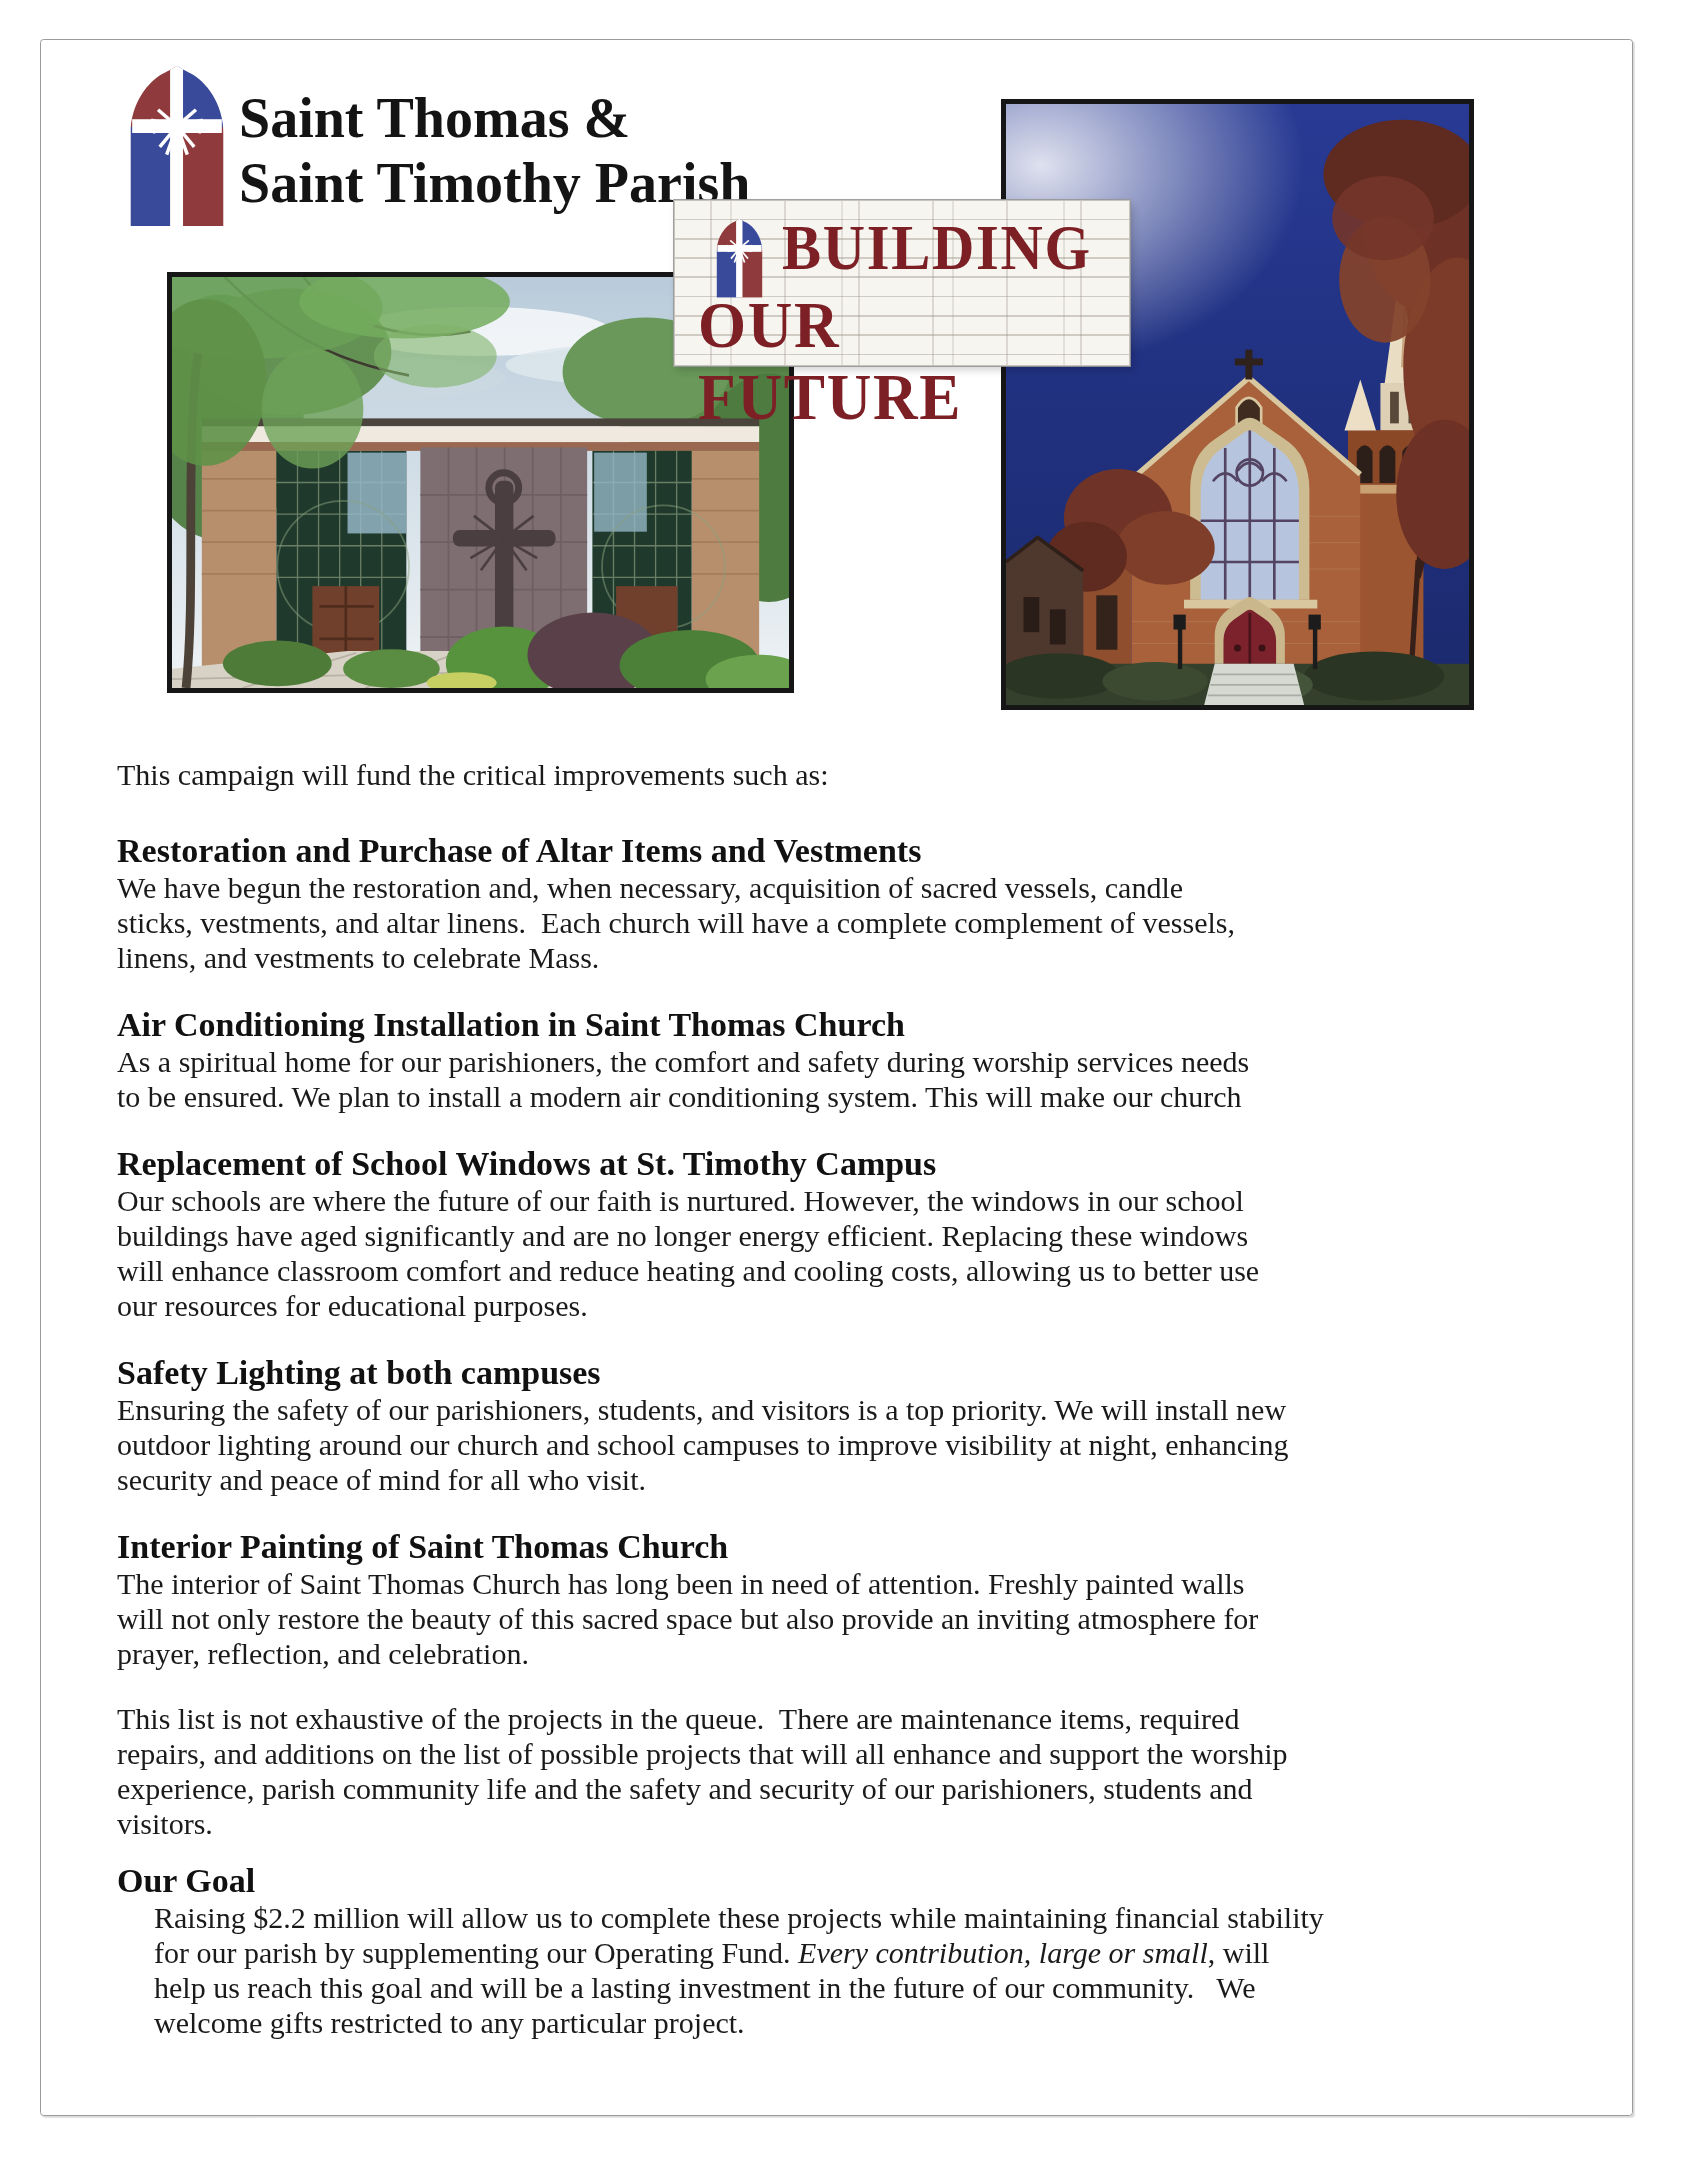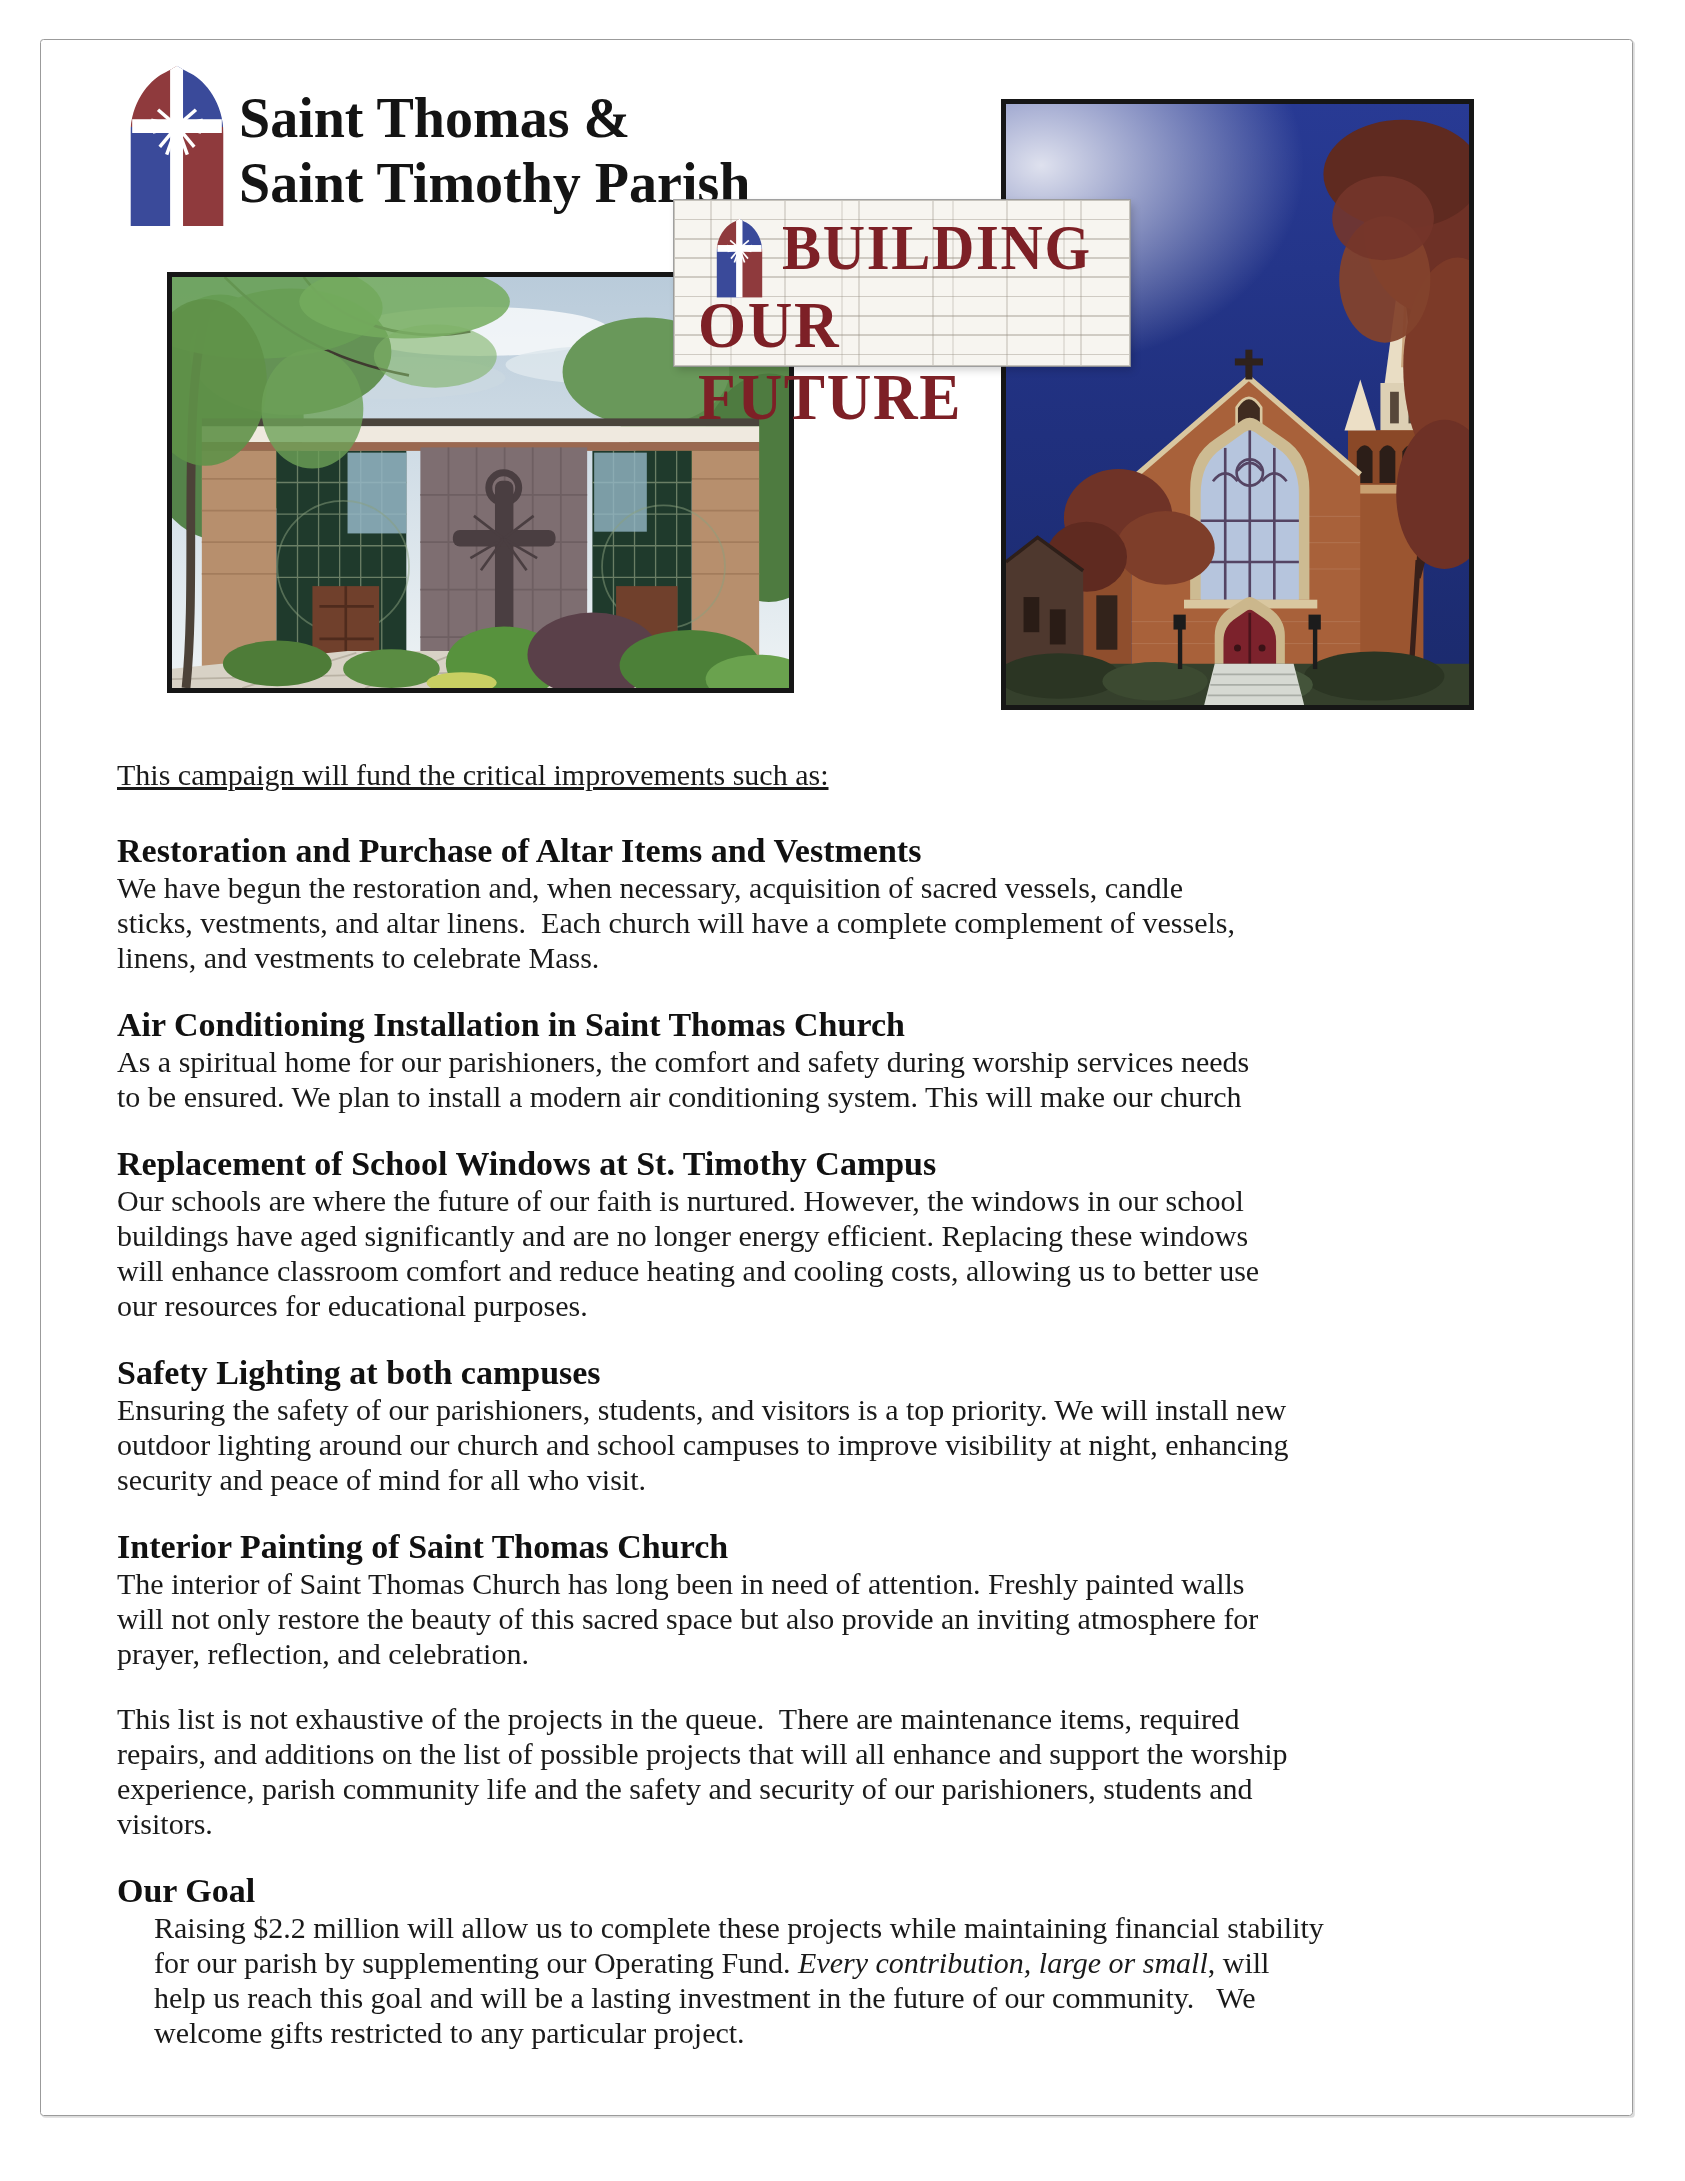--- a/index.html
+++ b/index.html
@@ -25,25 +25,25 @@
   .banner-line2{position:absolute;left:23px;top:88px;font-weight:bold;font-size:65px;
        line-height:72px;color:var(--banner-text,#7d2026);letter-spacing:1.8px;transform:scaleX(.95);transform-origin:left top;}
   
   .photo{position:absolute;border:5.3px solid #161616;background:#dfe6ea;z-index:1;}
   .photo svg{display:block;width:100%;height:100%;}
   .photo-left{left:167px;top:272px;width:617px;height:411px;}
   .photo-right{left:1001px;top:99px;width:463px;height:601px;}
   
   .content{position:absolute;left:117px;top:757px;width:1492px;font-size:30px;line-height:35px;}
   .tline{white-space:pre;}
-  .intro{margin-bottom:39px;text-decoration:underline;}
+  .intro{margin-bottom:39px;}
   .sec{margin-bottom:30px;}
   .sec-heading{font-weight:bold;font-size:34px;line-height:39px;color:#111;}
   .sec-body{}
-  .closing{margin-bottom:30px;}
+  .closing{margin-bottom:20px;}
   .goal-body{margin-left:37px;}
   i{font-style:italic;}
 </style>
 </head>
 <body>
 
 <svg width="0" height="0" style="position:absolute" aria-hidden="true">
   <defs>
     <symbol id="parish-logo-sym" viewBox="0 0 120 187">
       <clipPath id="archClip">

